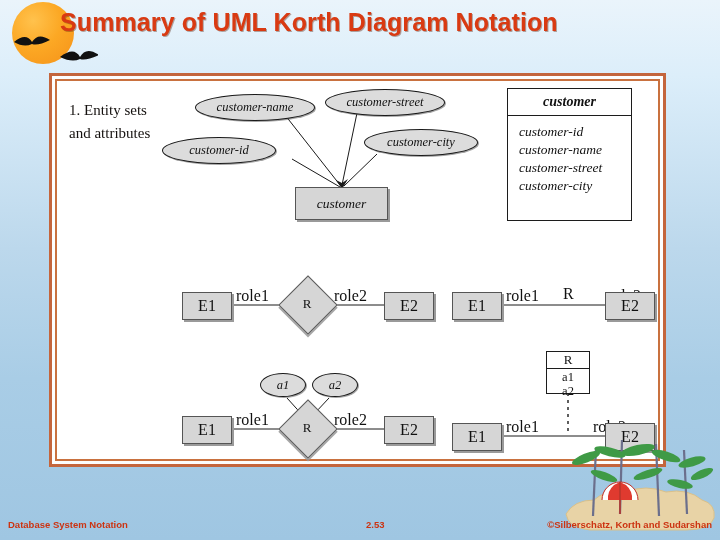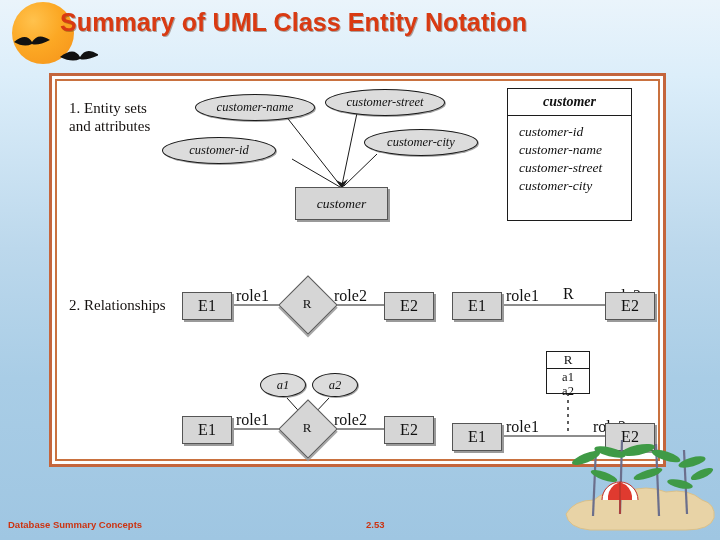--- a/index.html
+++ b/index.html
@@ -31,21 +31,21 @@
   }
   .frame-inner{
     position:absolute;left:0;top:0;right:0;bottom:0;
     border:2px solid #c9713f;background:#ffffff;margin:3px;
   }
   .canvas{position:absolute;left:0;top:0;width:100%;height:100%;}
 
   
   .sec-label{
     position:absolute;font-family:"Liberation Serif", serif;
-    font-size:15px;color:#15110f;line-height:18px;white-space:pre-line;
+    font-size:15px;color:#15110f;line-height:23px;white-space:pre-line;
   }
 
   
   .ellipse{
     position:absolute;border:1px solid #1a1a1a;border-radius:50%;
     background:#dcdcdc;
     display:flex;align-items:center;justify-content:center;
     font-style:italic;font-size:12.5px;color:#111;
     box-shadow:1px 1px 0 rgba(90,90,90,.55);
   }
@@ -95,21 +95,21 @@
 <body>
 
 <div class="sun-wrap">
   <div class="sun"></div>
   <svg width="94" height="62" style="position:absolute;left:0;top:0;">
     <path d="M10,40 Q22,30 28,40 Q34,30 46,38 Q34,44 28,42 Q20,46 10,40 Z" fill="#111"></path>
     <path d="M56,55 Q70,44 76,55 Q82,44 95,53 Q82,59 76,57 Q68,61 56,55 Z" fill="#111"></path>
   </svg>
 </div>
 
-<div class="title">Summary of UML Class Entity Notation</div>
+<div class="title">Summary of UML Korth Diagram Notation</div>
 
 <div class="frame">
  <div class="frame-inner">
   <div class="canvas">
 
     <svg width="601" height="378" style="position:absolute;left:0;top:0;">
 
       <g stroke="#1a1a1a" stroke-width="1" fill="none">
         <line x1="228" y1="34" x2="283" y2="104"></line>
         <line x1="300" y1="32" x2="285" y2="104"></line>
@@ -135,21 +135,20 @@
         <line x1="230" y1="317" x2="258" y2="348"></line>
         <line x1="272" y1="317" x2="243" y2="348"></line>
       </g>
 
       <line x1="443" y1="355" x2="596" y2="355" stroke="#1a1a1a" stroke-width="1"></line>
       <line x1="511" y1="312" x2="511" y2="352" stroke="#1a1a1a" stroke-width="1.4" stroke-dasharray="3,4"></line>
     </svg>
 
     <div class="sec-label" style="left:12px;top:18px;">1. Entity sets
     and attributes</div>
-    <div class="sec-label" style="left:12px;top:215px;">2. Relationships</div>
 
     <div class="ellipse" style="left:138px;top:13px;width:118px;height:25px;">customer-name</div>
     <div class="ellipse" style="left:268px;top:8px;width:118px;height:25px;">customer-street</div>
     <div class="ellipse" style="left:105px;top:56px;width:112px;height:25px;">customer-id</div>
     <div class="ellipse" style="left:307px;top:48px;width:112px;height:25px;">customer-city</div>
     <div class="ent-box ital" style="left:238px;top:106px;width:91px;height:31px;">customer</div>
 
     <div class="uml-box" style="left:450px;top:7px;width:125px;height:133px;">
       <div class="uml-head" style="height:26px;">customer</div>
       <div class="uml-attrs">
@@ -224,15 +223,16 @@
   <g>
     <path d="M42,70 A18,18 0 0 1 78,70 Z" fill="#ffffff"></path>
     <path d="M60,52 L60,70 L48,70 A18,18 0 0 1 54,55 Z" fill="#e03a2f"></path>
     <path d="M60,52 L60,70 L72,70 A18,18 0 0 0 66,55 Z" fill="#e03a2f"></path>
     <path d="M42,70 A18,18 0 0 1 78,70" fill="none" stroke="#c02a20" stroke-width="1"></path>
     <line x1="60" y1="52" x2="60" y2="84" stroke="#b8352b" stroke-width="1.6"></line>
   </g>
 </svg>
 
 <div class="footer">
-  <span class="f-left">Database Summary Concepts</span>
+  <span class="f-left">Database System Notation</span>
   <span class="f-mid">2.53</span>
+  <span class="f-right">©Silberschatz, Korth and Sudarshan</span>
 </div>
 
 </body></html>

